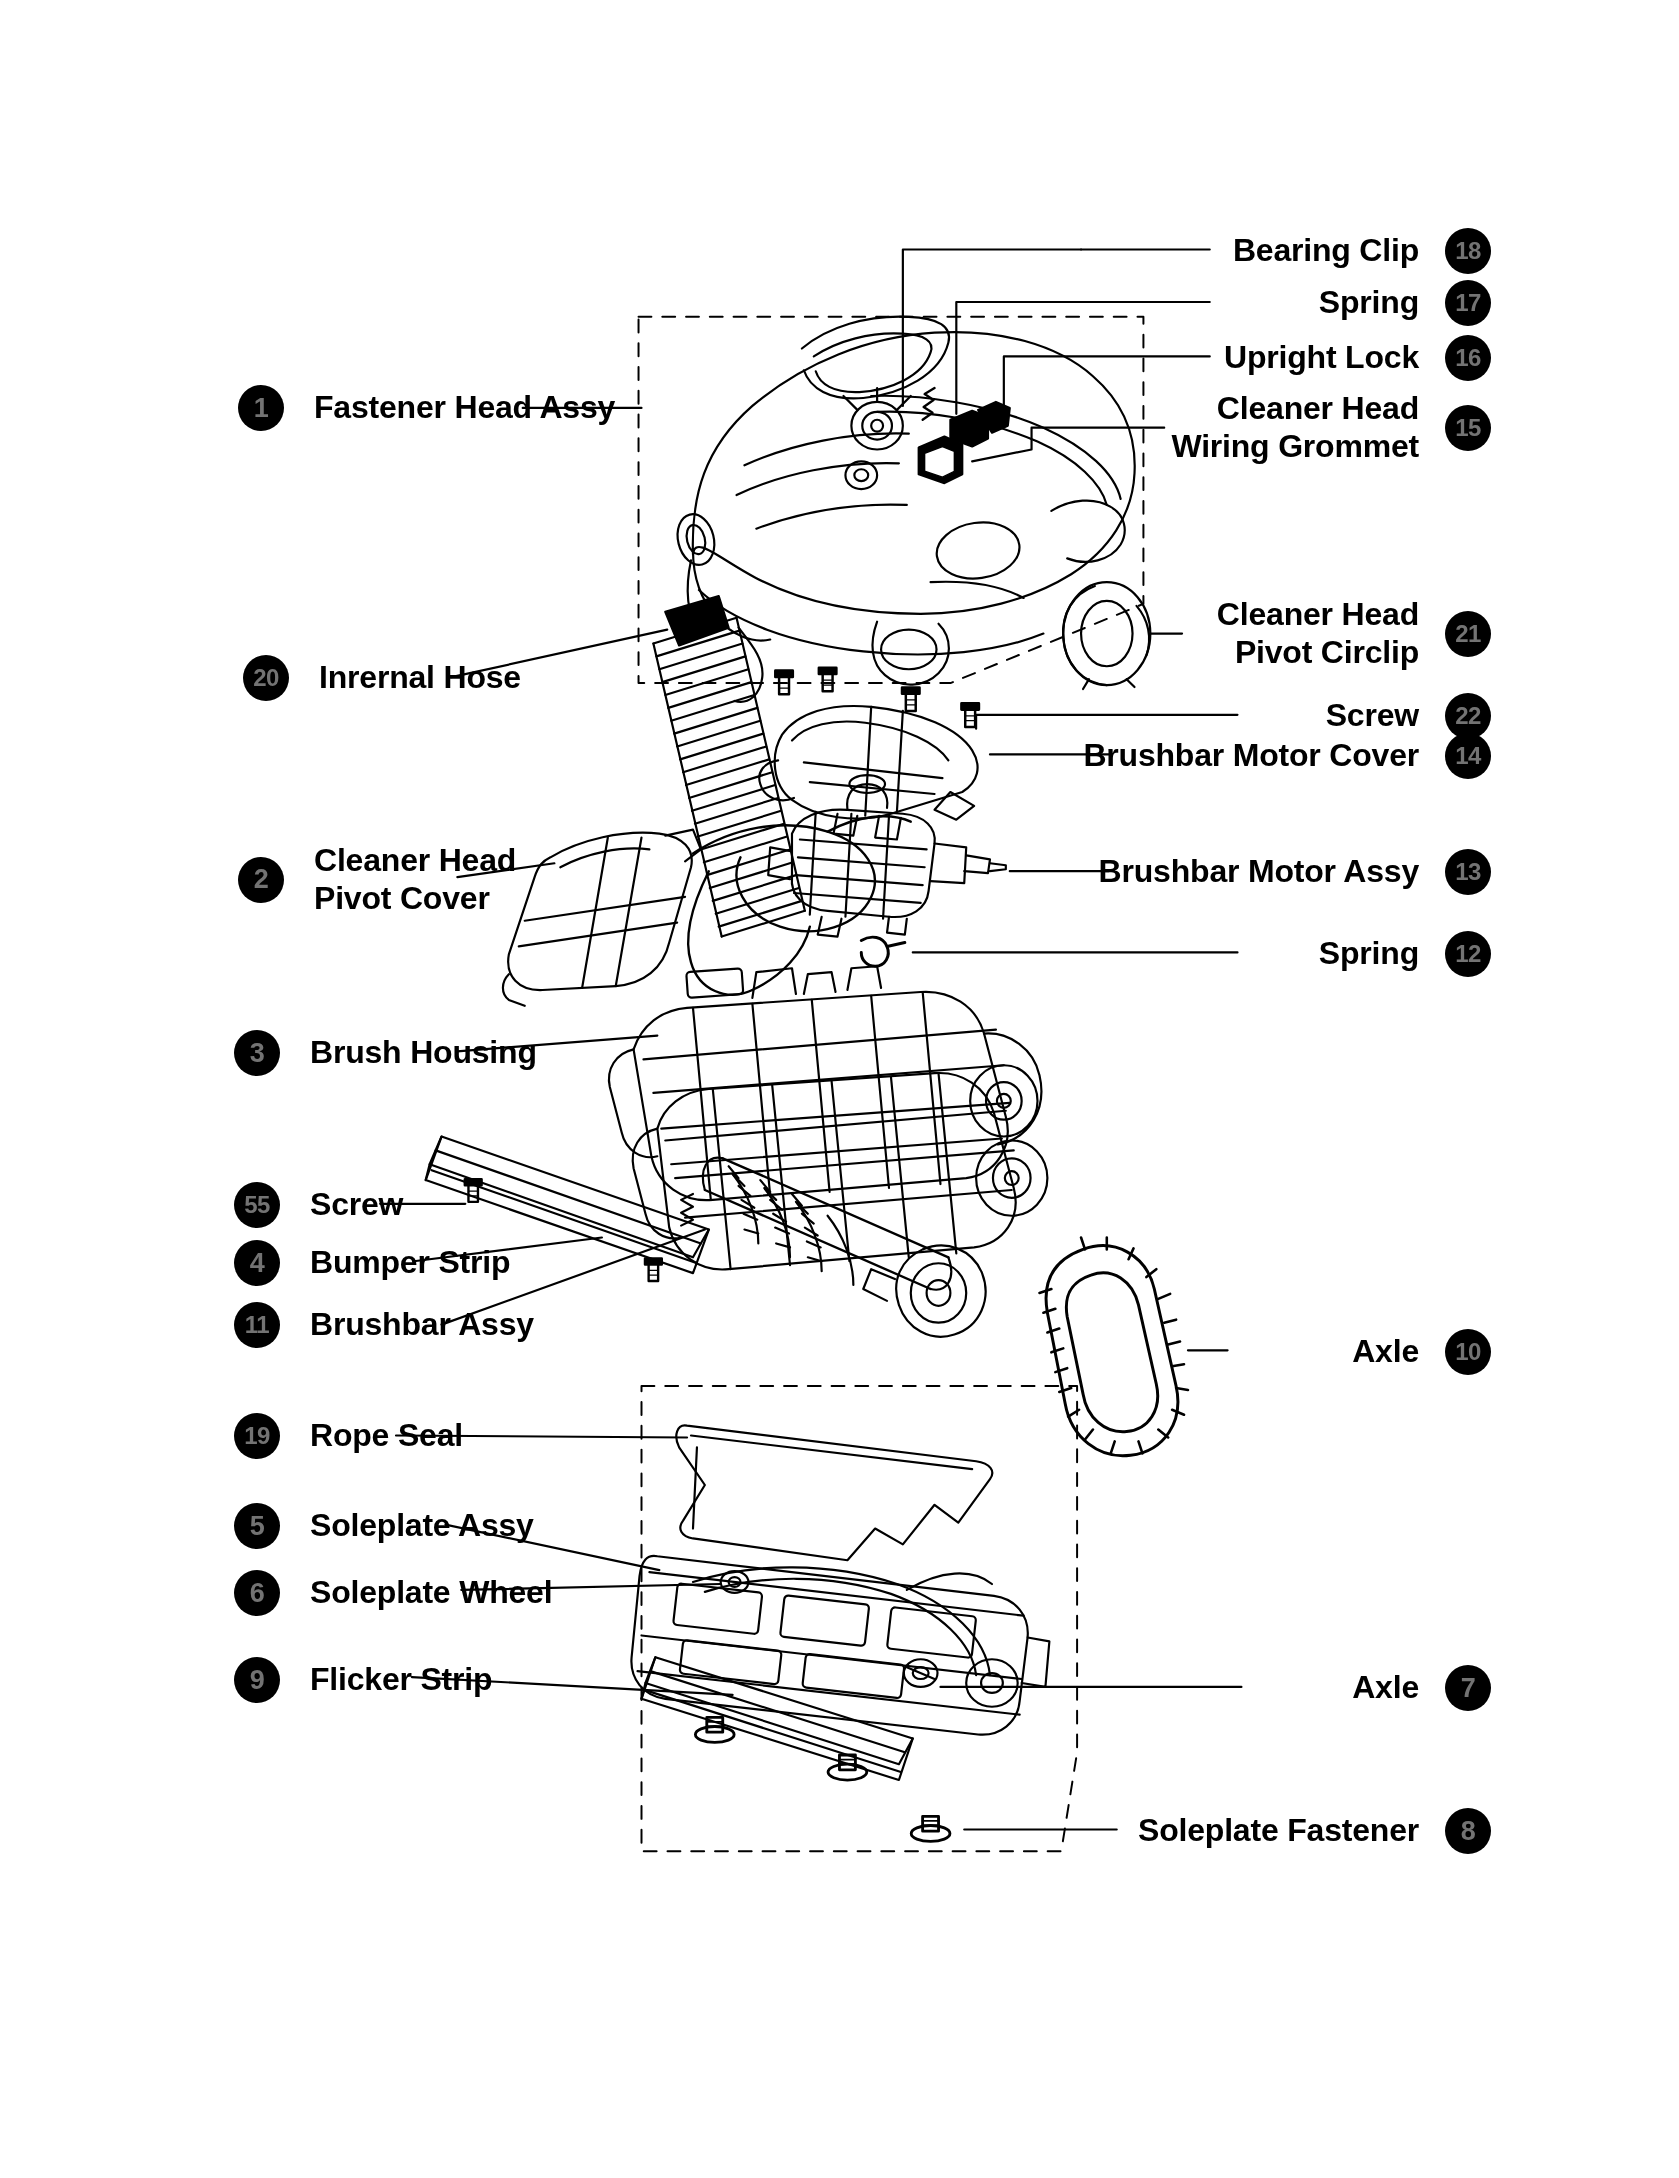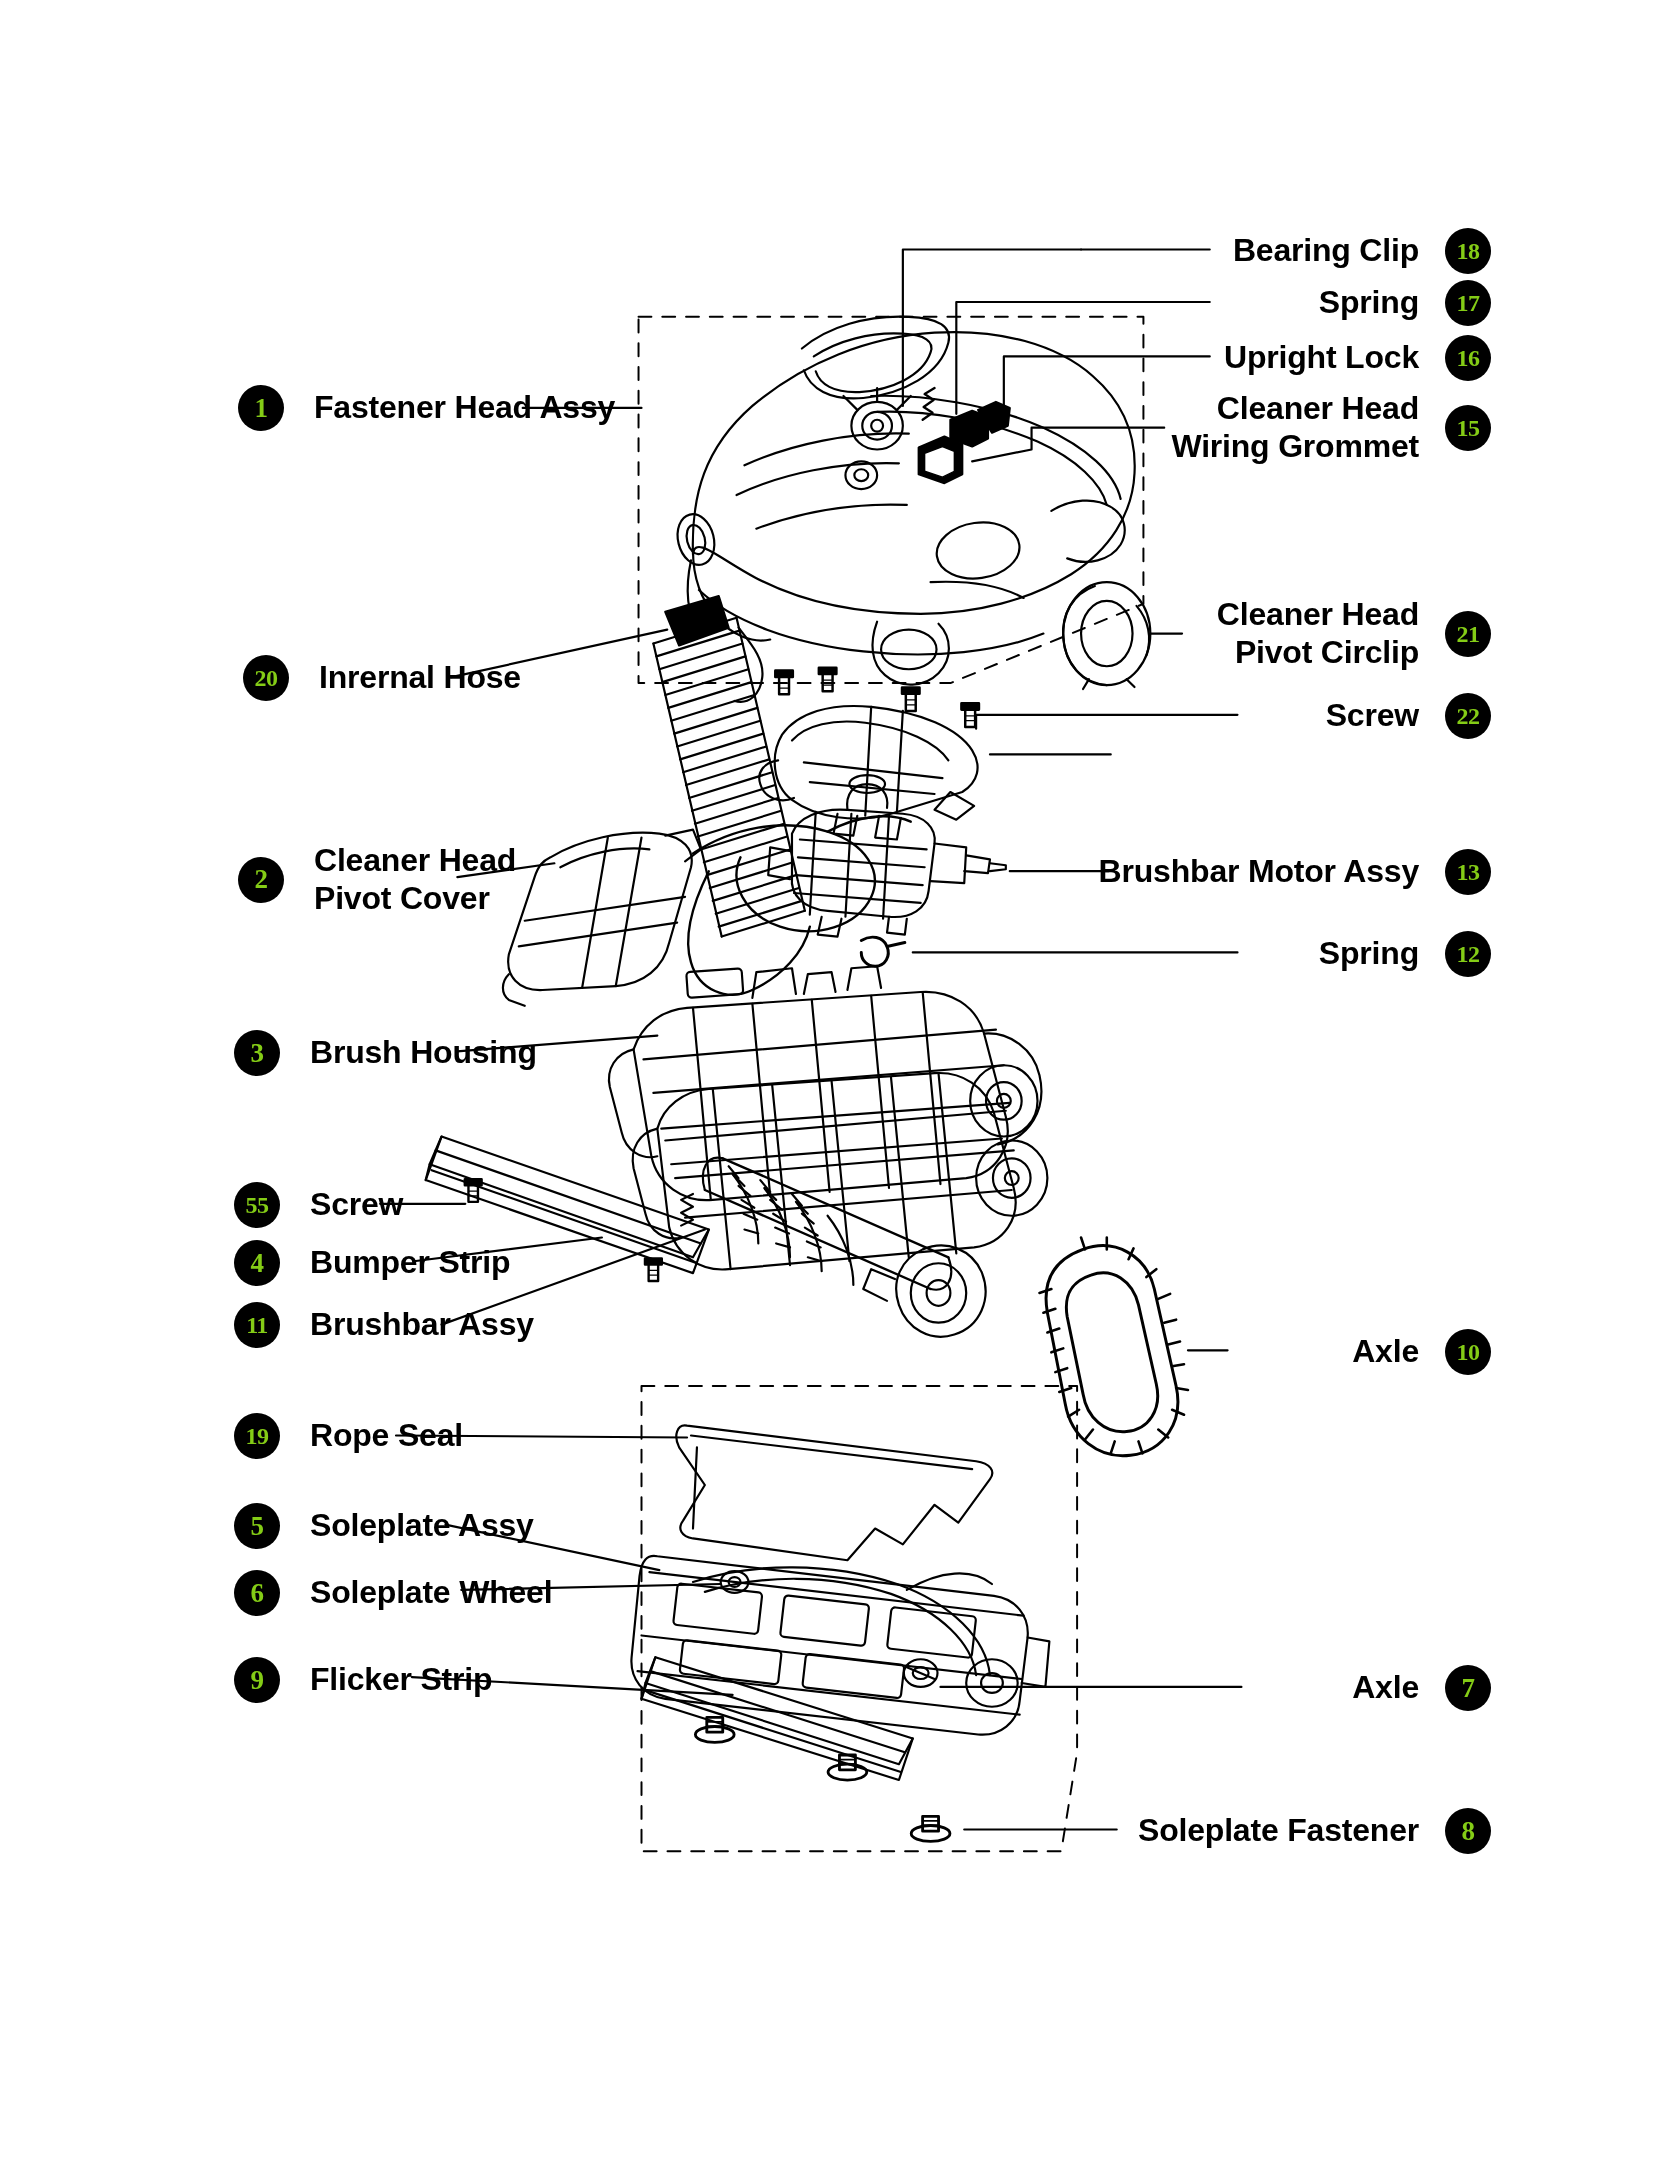--- a/index.html
+++ b/index.html
@@ -11,24 +11,24 @@
   }
   #sheet{position:relative;width:1679px;height:2178px;overflow:hidden;background:#fff;}
   .layer{position:absolute;inset:0;}
   svg.layer{width:1679px;height:2178px;}
 
   
   .callout{position:absolute;display:flex;align-items:center;white-space:nowrap;}
   .callout.right{flex-direction:row;}
   .badge{
     width:46px;height:46px;border-radius:50%;
-    background:#000;color:#84cc16;
+    background:#000;color:#737373;
     display:flex;align-items:center;justify-content:center;
     font-size:27px;font-weight:bold;line-height:1;
-    font-family:Liberation Serif, serif;
+    font-family:Liberation Sans, sans-serif;
     flex:0 0 auto;letter-spacing:-0.5px;
   }
   .badge.two{font-size:24px;}
   .lbl{
     font-size:32px;font-weight:bold;line-height:1.12;
     font-family:"Liberation Sans",sans-serif;
     letter-spacing:-0.2px;
   }
   .lbl.two-line{line-height:1.18;}
   .left .lbl{margin-left:30px;text-align:left;}
@@ -496,20 +496,24 @@
       <span>Pivot Circlip</span>
     </span>
     <span class="badge two">21</span>
   </div>
 
   <div class="callout right" style="right:188px;top:693px;">
     <span class="lbl">Screw</span>
     <span class="badge two">22</span>
   </div>
 
+  <div class="callout right" style="right:188px;top:733px;">
+    <span class="lbl">Brushbar Motor Cover</span>
+    <span class="badge two">14</span>
+  </div>
 
   <div class="callout right" style="right:188px;top:849px;">
     <span class="lbl">Brushbar Motor Assy</span>
     <span class="badge two">13</span>
   </div>
 
   <div class="callout right" style="right:188px;top:931px;">
     <span class="lbl">Spring</span>
     <span class="badge two">12</span>
   </div>

